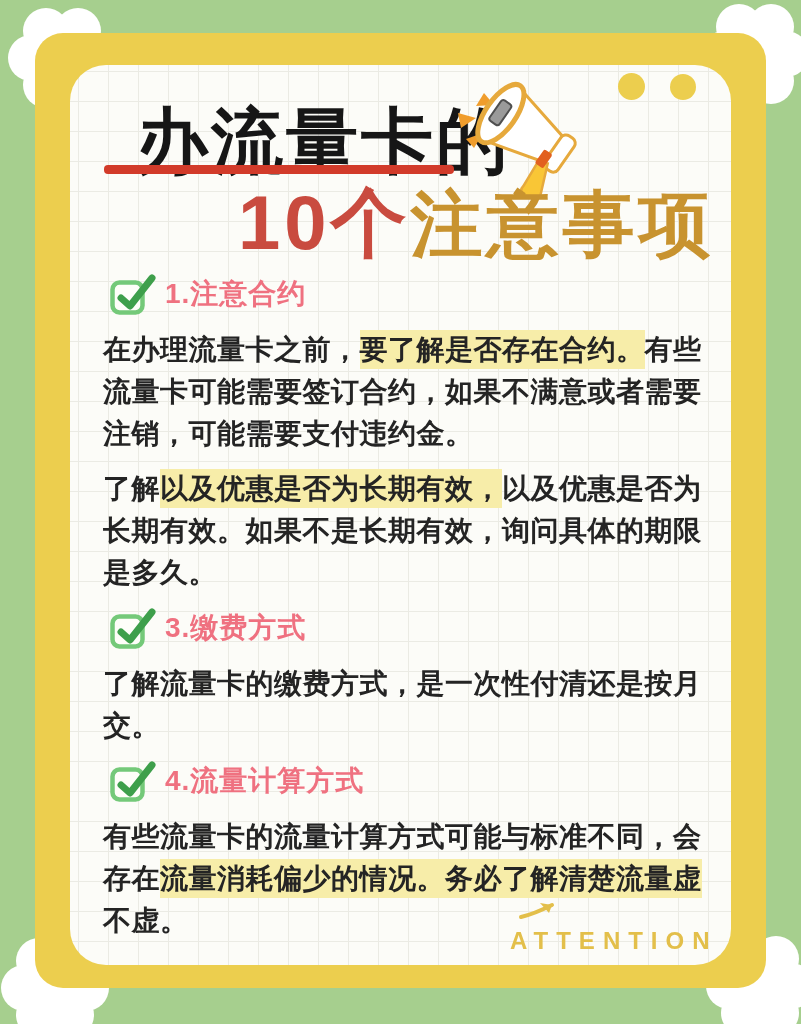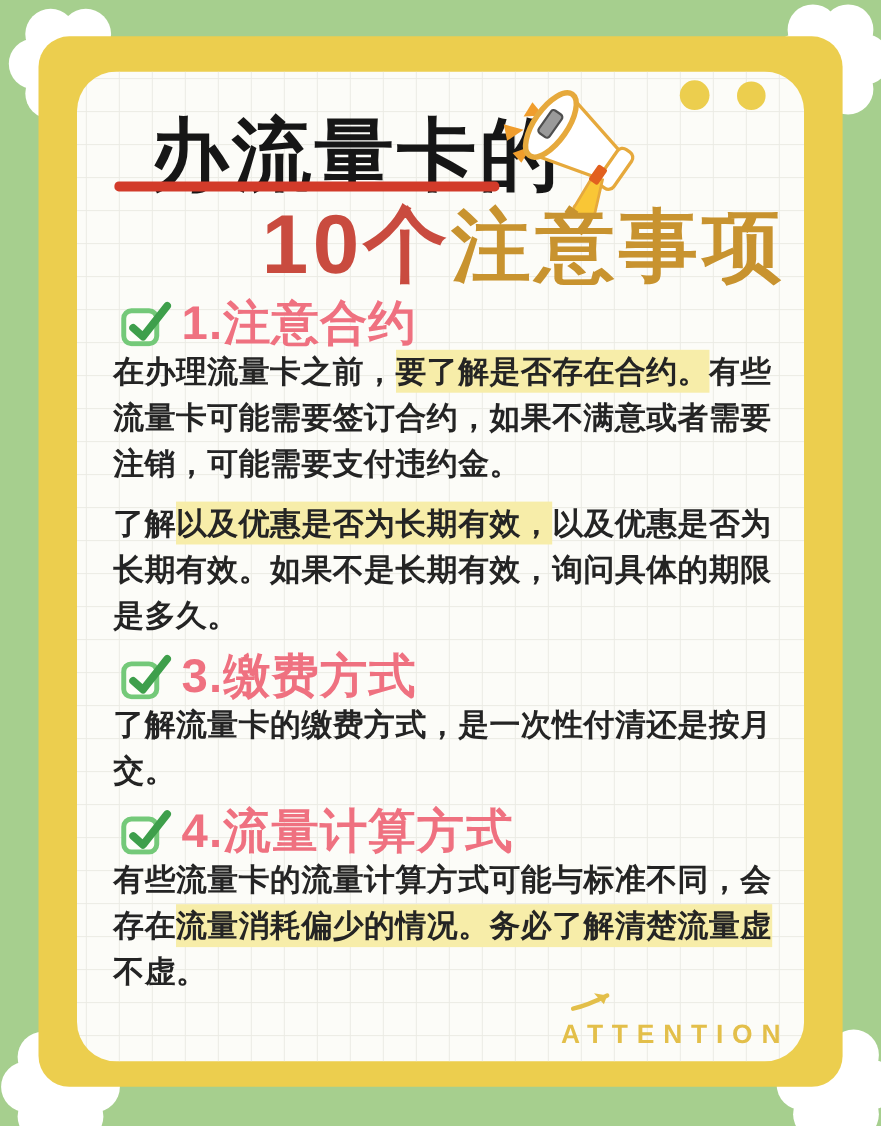--- a/index.html
+++ b/index.html
@@ -60,22 +60,22 @@
   .dot-2{left:600px;top:9px;width:26px;height:26px;}
   .title-sub{position:absolute;left:168px;top:120px;line-height:1;white-space:nowrap;font-weight:900;letter-spacing:4px;}
   .title-count{font-size:76px;color:var(--count-red);text-align:center;}
   .title-rest{font-size:72px;color:var(--title-gold);}
 
   
   .content{position:absolute;left:33px;top:207px;width:606px;}
   .section{margin-bottom:12px;}
   .sec-head{display:flex;align-items:center;gap:9px;margin-left:7px;height:44px;}
   .checkbox-icon{flex:0 0 auto;width:46px;height:42px;}
-  .sec-title{font-size:43px;font-weight:900;color:var(--heading-pink);letter-spacing:1px;line-height:1;}
-  .sec-body{margin-top:1px;font-size:28px;line-height:42px;font-weight:700;color:var(--body-black);
+  .sec-title{font-size:28px;font-weight:900;color:var(--heading-pink);letter-spacing:1px;line-height:1;}
+  .sec-body{margin-top:13px;font-size:28px;line-height:42px;font-weight:700;color:var(--body-black);
     letter-spacing:0.5px;word-break:break-all;overflow-wrap:anywhere;}
   .sec-body mark{background:var(--highlight-yellow);color:inherit;padding:4px 0;}
   .sec-body mark:empty{display:none;}
 
   
   .attention-arrow{position:absolute;left:448px;top:830px;width:44px;height:28px;}
   .attention-label{position:absolute;left:440px;top:864px;font-size:24px;font-weight:800;letter-spacing:8px;color:var(--attention-gold);line-height:1;}
 </style>
 </head>
 <body>

